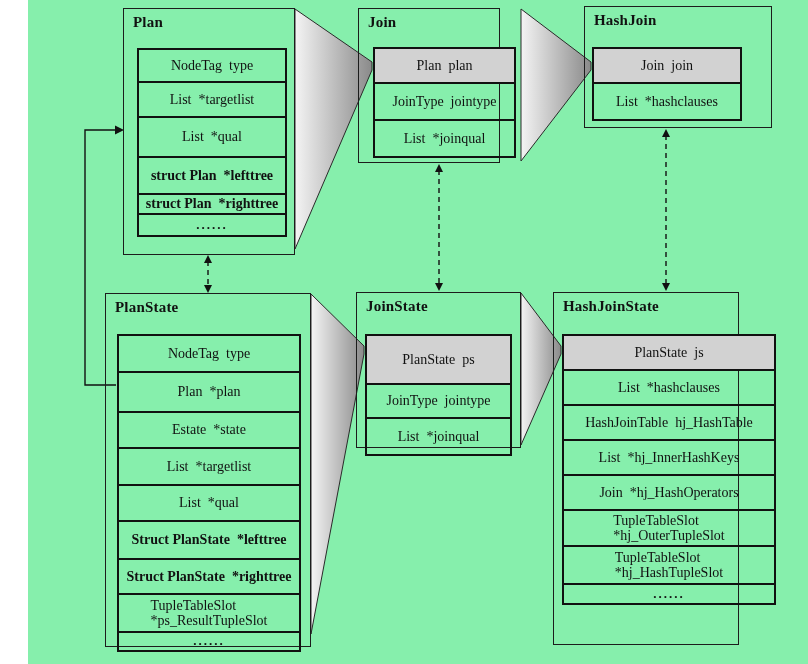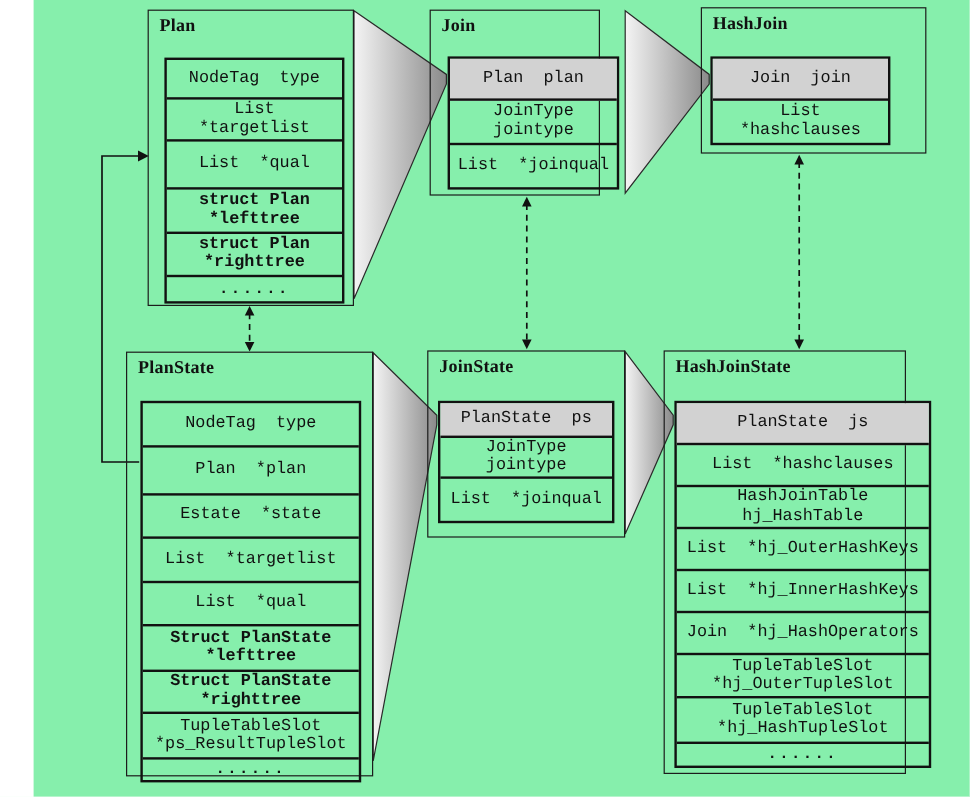--- a/index.html
+++ b/index.html
@@ -16,22 +16,22 @@
     position:absolute;left:9px;top:5px;font-weight:bold;font-size:15px;
     letter-spacing:.2px;white-space:nowrap;
   }
   .tbl{
     position:absolute;border:2px solid #111;box-sizing:border-box;
     display:flex;flex-direction:column;background:transparent;
   }
   .row{
     box-sizing:border-box;border-bottom:2px solid #111;
     display:flex;align-items:center;justify-content:center;
-    text-align:center;font-size:14px;line-height:1.08;
-    white-space:pre-wrap;flex:0 0 auto;padding:1px 4px;font-family:Liberation Mono, monospace;
+    text-align:left;font-size:14px;line-height:1.08;
+    white-space:pre-wrap;flex:0 0 auto;padding:1px 4px;
   }
   .row:last-child{border-bottom:none;}
   .row.shaded{background:#d2d2d2;}
   .row.bold{font-weight:bold;}
   .row.dots{font-weight:bold;letter-spacing:2px;font-size:13px;}
 </style>
 </head>
 <body>
 
 <div id="canvas">
@@ -83,21 +83,21 @@
     </g>
   </svg>
 
   <div class="box" style="left:95px;top:8px;width:172px;height:247px;">
     <div class="box-title">Plan</div>
     <div class="tbl" style="left:13px;top:39px;width:150px;">
       <div class="row" style="height:33px">NodeTag  type</div>
       <div class="row" style="height:35px">List  *targetlist</div>
       <div class="row" style="height:40px">List  *qual</div>
       <div class="row bold" style="height:37px">struct Plan  *lefttree</div>
-      <div class="row bold" style="height:36px">struct Plan  *righttree</div>
+      <div class="row bold" style="height:20px">struct Plan  *righttree</div>
       <div class="row dots" style="height:20px">......</div>
     </div>
   </div>
 
   <div class="box" style="left:330px;top:8px;width:142px;height:155px;">
     <div class="box-title">Join</div>
     <div class="tbl" style="left:14px;top:38px;width:143px;">
       <div class="row shaded" style="height:35px">Plan  plan</div>
       <div class="row" style="height:37px">JoinType  jointype</div>
       <div class="row" style="height:35px">List  *joinqual</div>
@@ -124,33 +124,32 @@
       <div class="row bold" style="height:35px">Struct PlanState  *righttree</div>
       <div class="row" style="height:38px">TupleTableSlot
 *ps_ResultTupleSlot</div>
       <div class="row dots" style="height:17px">......</div>
     </div>
   </div>
 
   <div class="box" style="left:328px;top:292px;width:165px;height:156px;">
     <div class="box-title">JoinState</div>
     <div class="tbl" style="left:8px;top:41px;width:147px;">
-      <div class="row shaded" style="height:29px">PlanState  ps</div>
+      <div class="row shaded" style="height:49px">PlanState  ps</div>
       <div class="row" style="height:34px">JoinType  jointype</div>
       <div class="row" style="height:35px">List  *joinqual</div>
     </div>
   </div>
 
-  <div class="box" style="left:525px;top:292px;width:202px;height:353px;">
+  <div class="box" style="left:525px;top:292px;width:186px;height:353px;">
     <div class="box-title">HashJoinState</div>
     <div class="tbl" style="left:8px;top:41px;width:214px;">
       <div class="row shaded" style="height:35px">PlanState  js</div>
       <div class="row" style="height:35px">List  *hashclauses</div>
       <div class="row" style="height:35px">HashJoinTable  hj_HashTable</div>
-      <div class="row" style="height:35px">List  *hj_OuterHashKeys</div>
       <div class="row" style="height:35px">List  *hj_InnerHashKeys</div>
       <div class="row" style="height:35px">Join  *hj_HashOperators</div>
       <div class="row" style="height:36px">TupleTableSlot
 *hj_OuterTupleSlot</div>
       <div class="row" style="height:38px">TupleTableSlot
 *hj_HashTupleSlot</div>
       <div class="row dots" style="height:18px">......</div>
     </div>
   </div>
 

